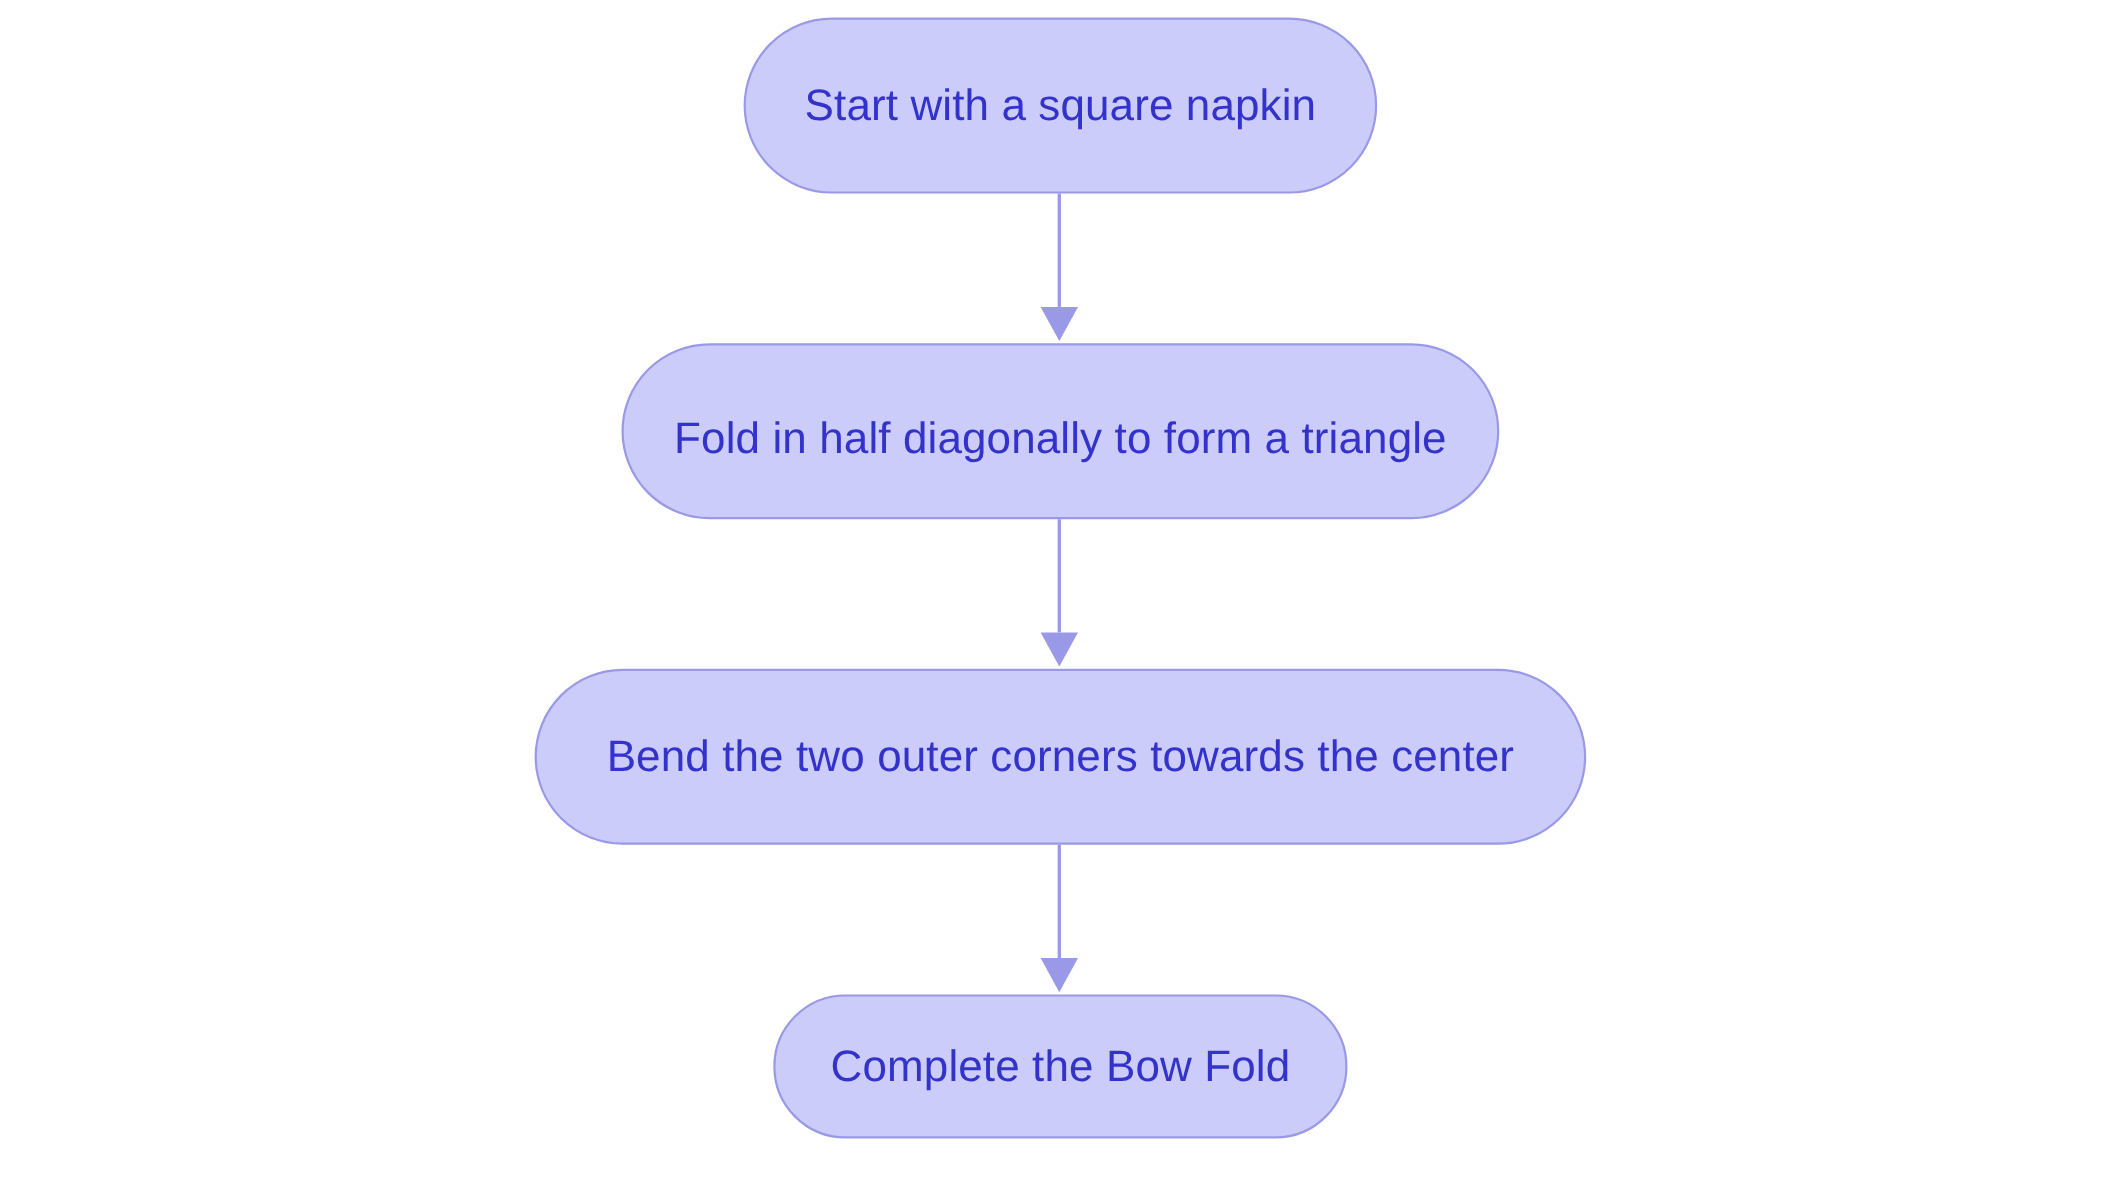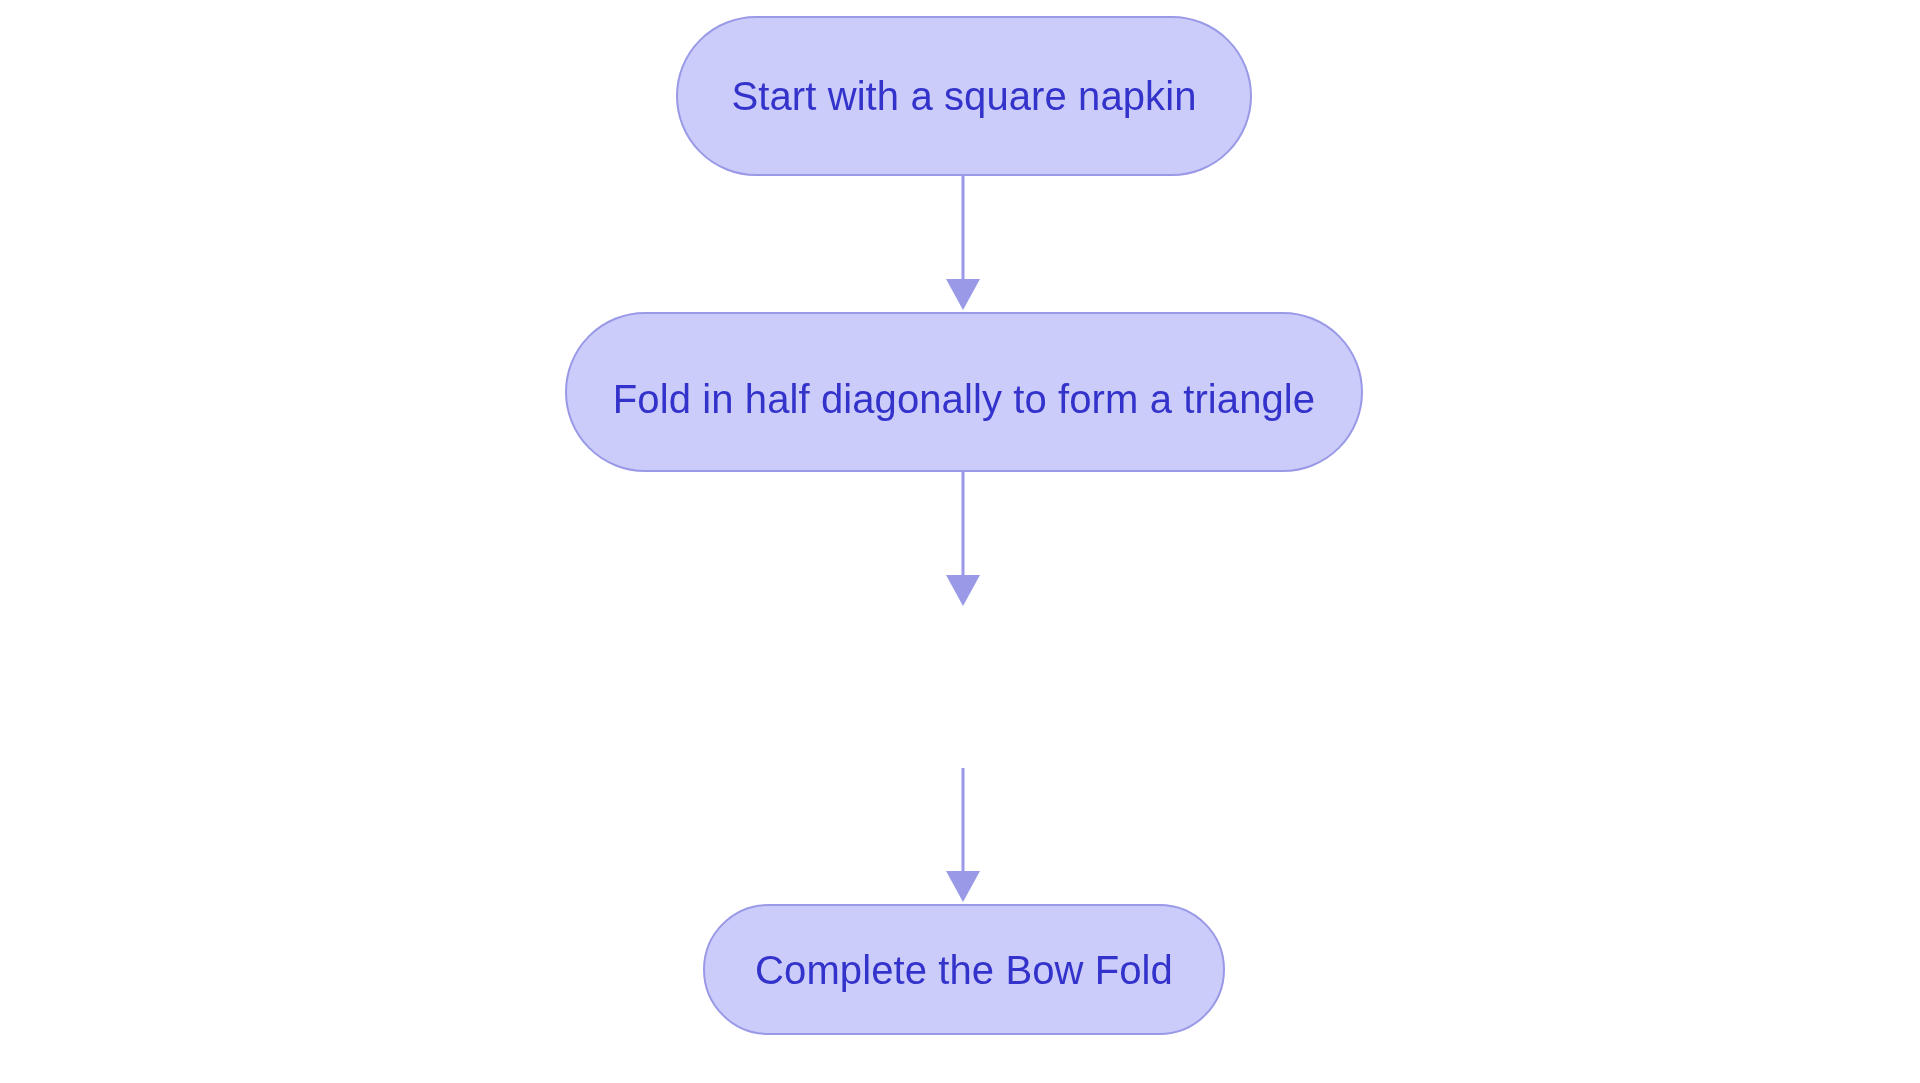--- a/index.html
+++ b/index.html
@@ -84,20 +84,23 @@
   <div class="connector" id="connector-1" style="background: rgb(153, 153, 232);"></div>
   <div class="arrowhead" id="arrowhead-1" style="border-top-color: rgb(153, 153, 232);"></div>
 
   <div class="node" id="node-2" style="background: rgb(204, 204, 250); border-color: rgb(153, 153, 232); color: rgb(51, 51, 204);">
     <span class="node-label" style="color: rgb(51, 51, 204); margin-top: 13px;">Fold in half diagonally to form a triangle</span>
   </div>
 
   <div class="connector" id="connector-2" style="background: rgb(153, 153, 232);"></div>
   <div class="arrowhead" id="arrowhead-2" style="border-top-color: rgb(153, 153, 232);"></div>
 
+  <div class="node" id="node-3" style="background: rgb(204, 204, 250); border-color: rgb(153, 153, 232); color: rgb(51, 51, 204);">
+    <span class="node-label" style="color: rgb(51, 51, 204);">Bend the two outer corners towards the center</span>
+  </div>
 
   <div class="connector" id="connector-3" style="background: rgb(153, 153, 232);"></div>
   <div class="arrowhead" id="arrowhead-3" style="border-top-color: rgb(153, 153, 232);"></div>
 
   <div class="node" id="node-4" style="background: rgb(204, 204, 250); border-color: rgb(153, 153, 232); color: rgb(51, 51, 204);">
     <span class="node-label" style="color: rgb(51, 51, 204);">Complete the Bow Fold</span>
   </div>
 
 </div>
 

